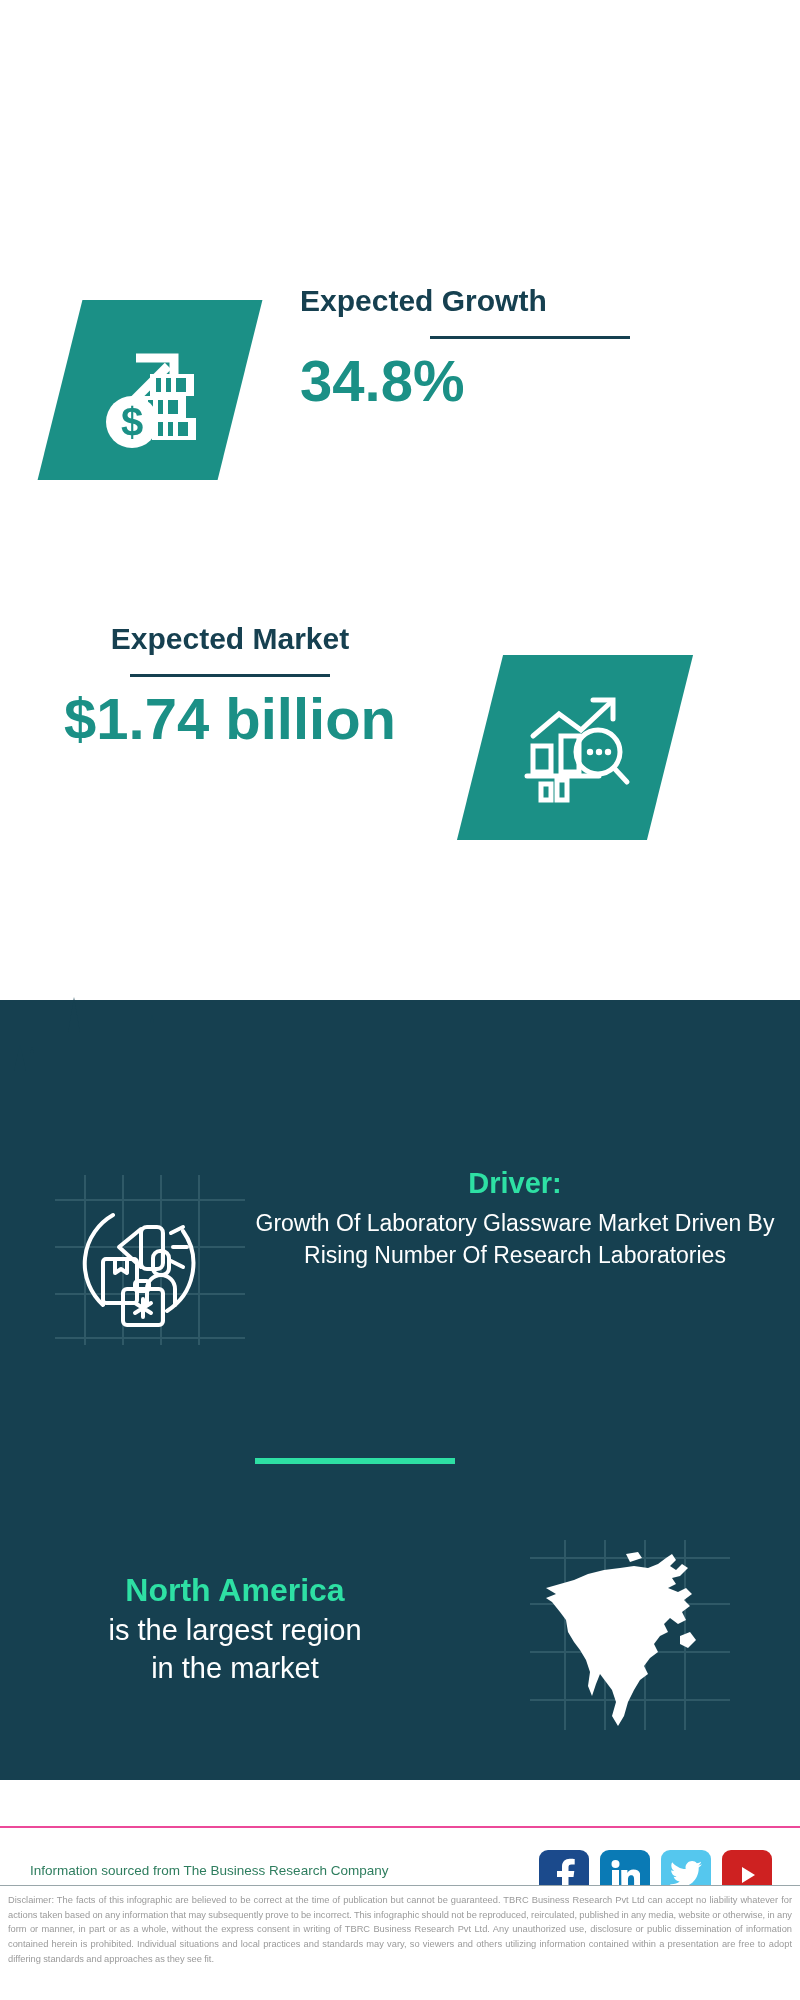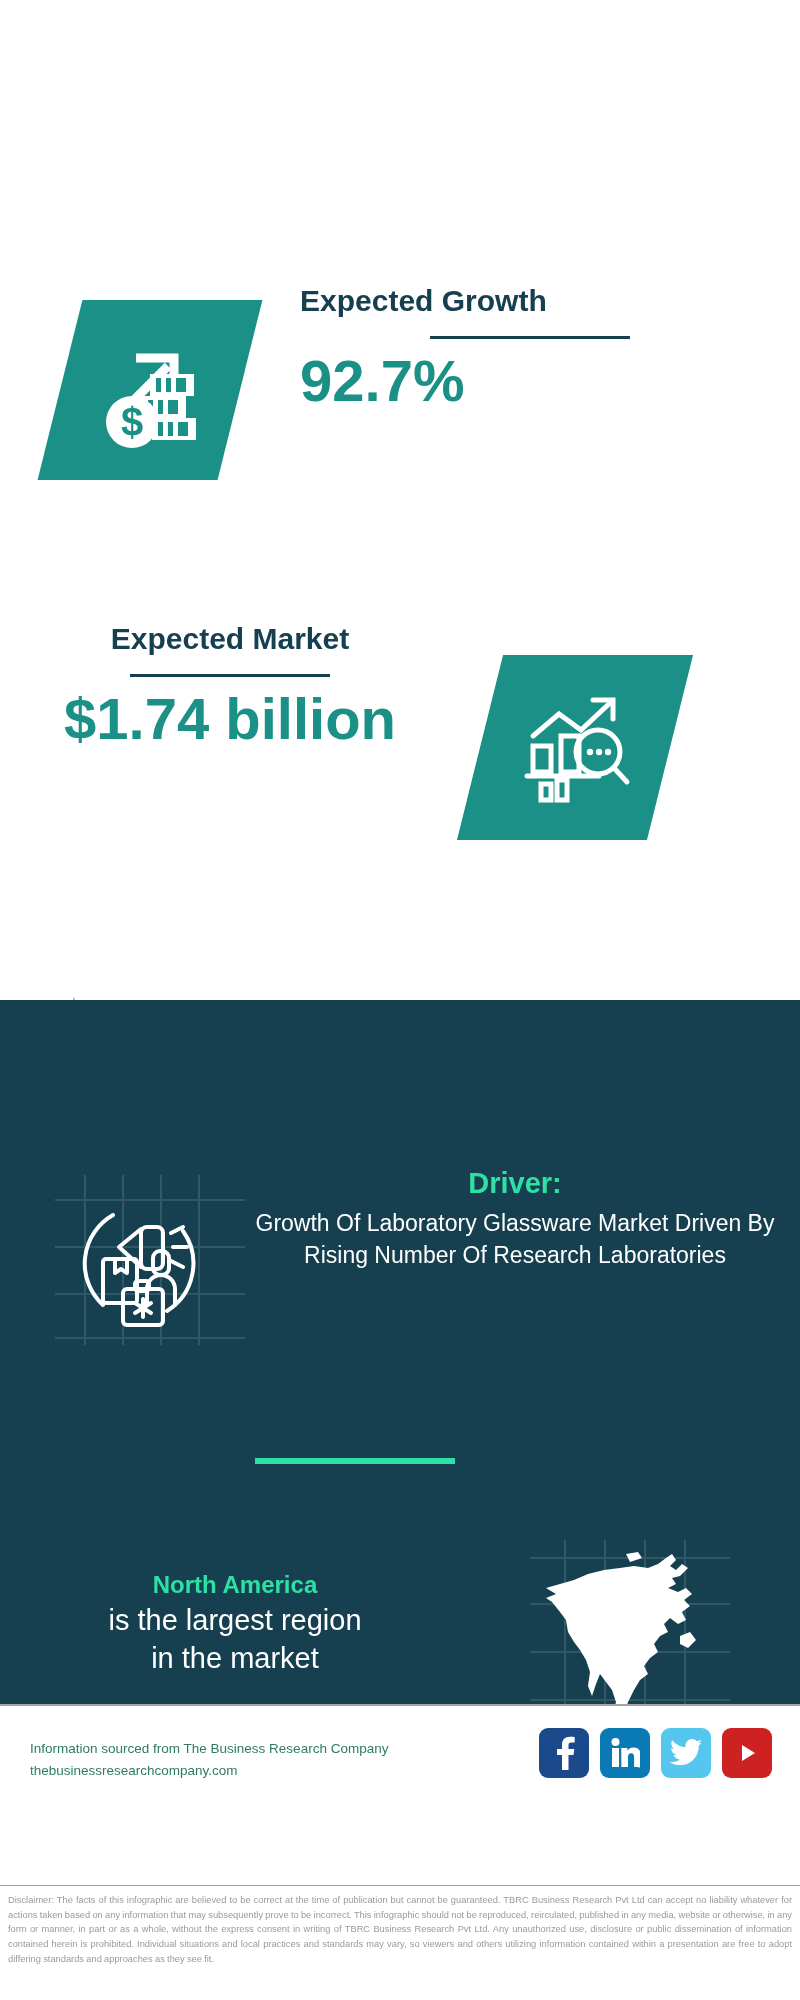--- a/index.html
+++ b/index.html
@@ -108,34 +108,34 @@
   }
 
   
   .region {
     position:absolute; left:0; top:1520px; width:800px; height:230px;
   }
   .region-text {
     position:absolute; left:30px; top:50px; width:410px; text-align:center;
   }
   .region-name {
-    color:#2ee0a4; font-size:24px; font-weight:bold; line-height:1.28;
+    color:#2ee0a4; font-size:32px; font-weight:bold; line-height:1.28;
   }
   .region-sub {
     color:#ffffff; font-size:29px; line-height:1.32;
   }
   .region-map {
     position:absolute; left:530px; top:20px; width:200px; height:190px;
   }
 
   
   .footer {
-    position:absolute; left:0; top:1704px; width:800px; height:105px;
+    position:absolute; left:0; top:1826px; width:800px; height:105px;
     background:#ffffff;
-    border-top:2px solid #a3a3a3;
+    border-top:2px solid #ec4899;
   }
   .footer-src {
     position:absolute; left:30px; top:32px; width:420px;
     color:#2e7d5e; font-size:13.5px; line-height:1.62;
   }
   .socials {
     position:absolute; right:28px; top:22px;
     display:flex; gap:11px; align-items:center;
   }
   .soc {
@@ -190,21 +190,21 @@
 
           <circle cx="42" cy="92" r="26" fill="#fff"></circle>
           <text x="42" y="106" font-family="Liberation Sans, sans-serif" font-size="40" font-weight="bold" fill="#1b9086" text-anchor="middle">$</text>
         </svg>
       </div>
     </div>
 
     <div class="stat1-text">
       <div class="stat-label">Expected Growth</div>
       <div class="divider-dark"></div>
-      <div class="stat-value-teal">92.7%</div>
+      <div class="stat-value-teal">34.8%</div>
     </div>
   </div>
 
   <div class="stat2">
 
     <div class="stat2-text">
       <div class="stat-label">Expected Market</div>
       <div class="divider-dark"></div>
       <div class="stat-value-teal">$1.74 billion</div>
     </div>

